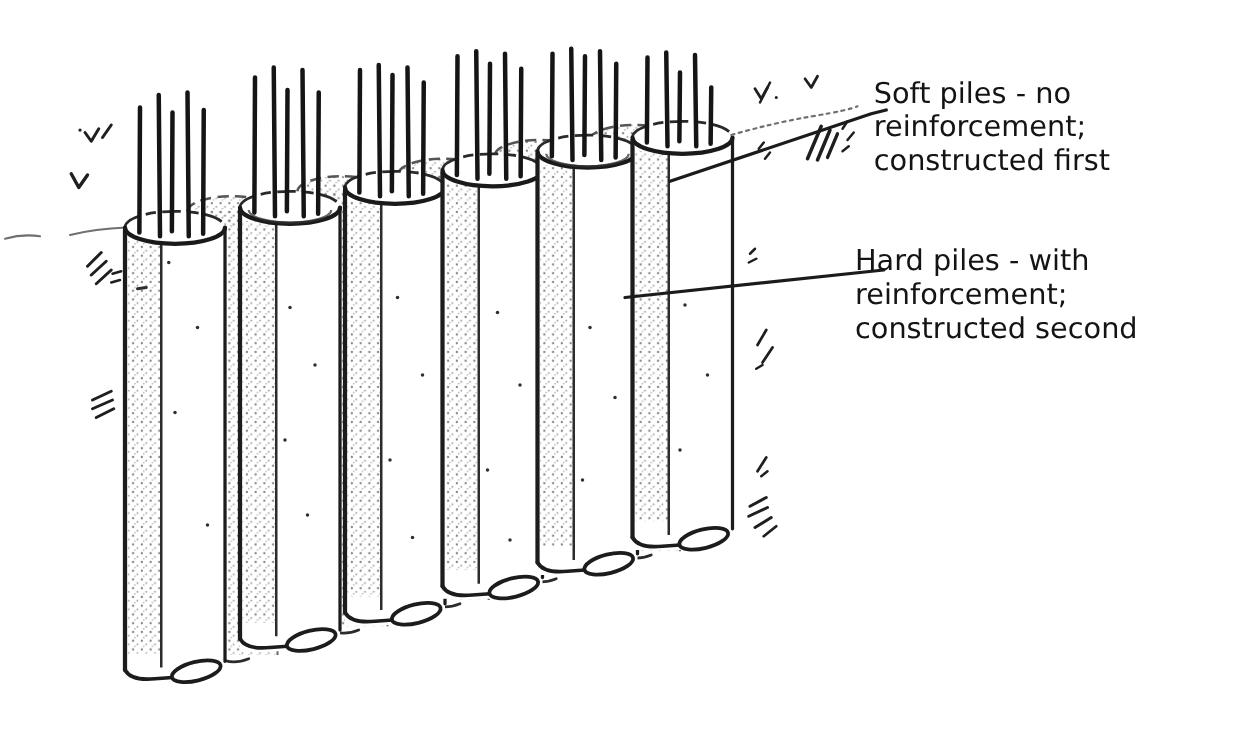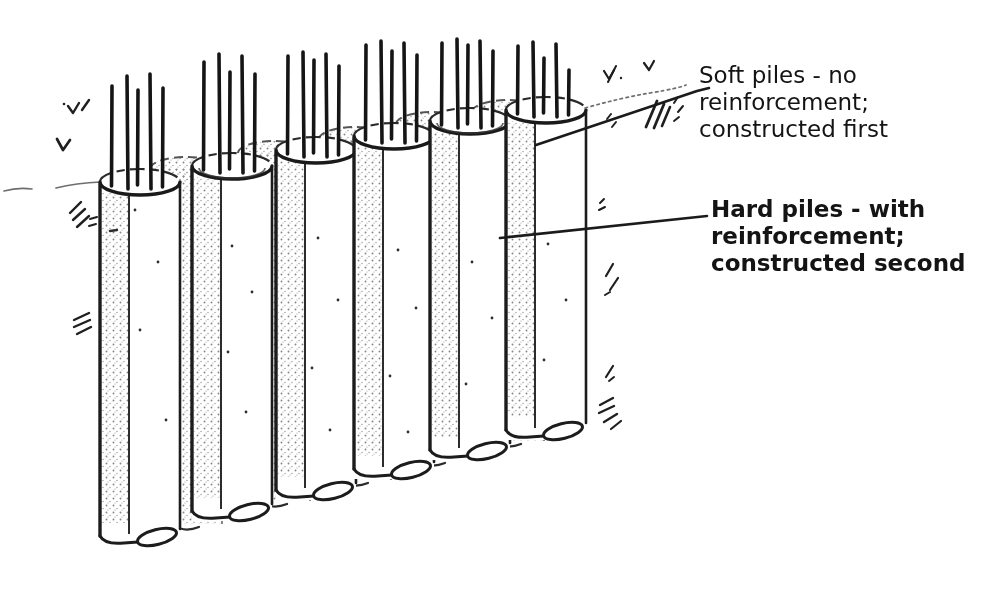--- a/index.html
+++ b/index.html
@@ -13,21 +13,21 @@
   .stage svg{position:absolute;left:0;top:0;}
   .label{
     position:absolute;
     font-size:23px;
     line-height:27px;
     color:#141414;
     white-space:pre-line;
     letter-spacing:0px;
   }
   .label-soft{left:699px;top:62px;width:260px;}
-  .label-hard{left:711px;top:196px;width:270px;font-weight:bold;}
+  .label-hard{left:684px;top:196px;width:270px;}
   .label-result{left:716px;top:337px;width:260px;}
 </style>
 </head>
 <body>
 
 <div class="stage">
 
   <svg width="989" height="595" viewBox="0 0 989 595">
     <defs>
       <pattern id="stip" width="7" height="7" patternUnits="userSpaceOnUse">

